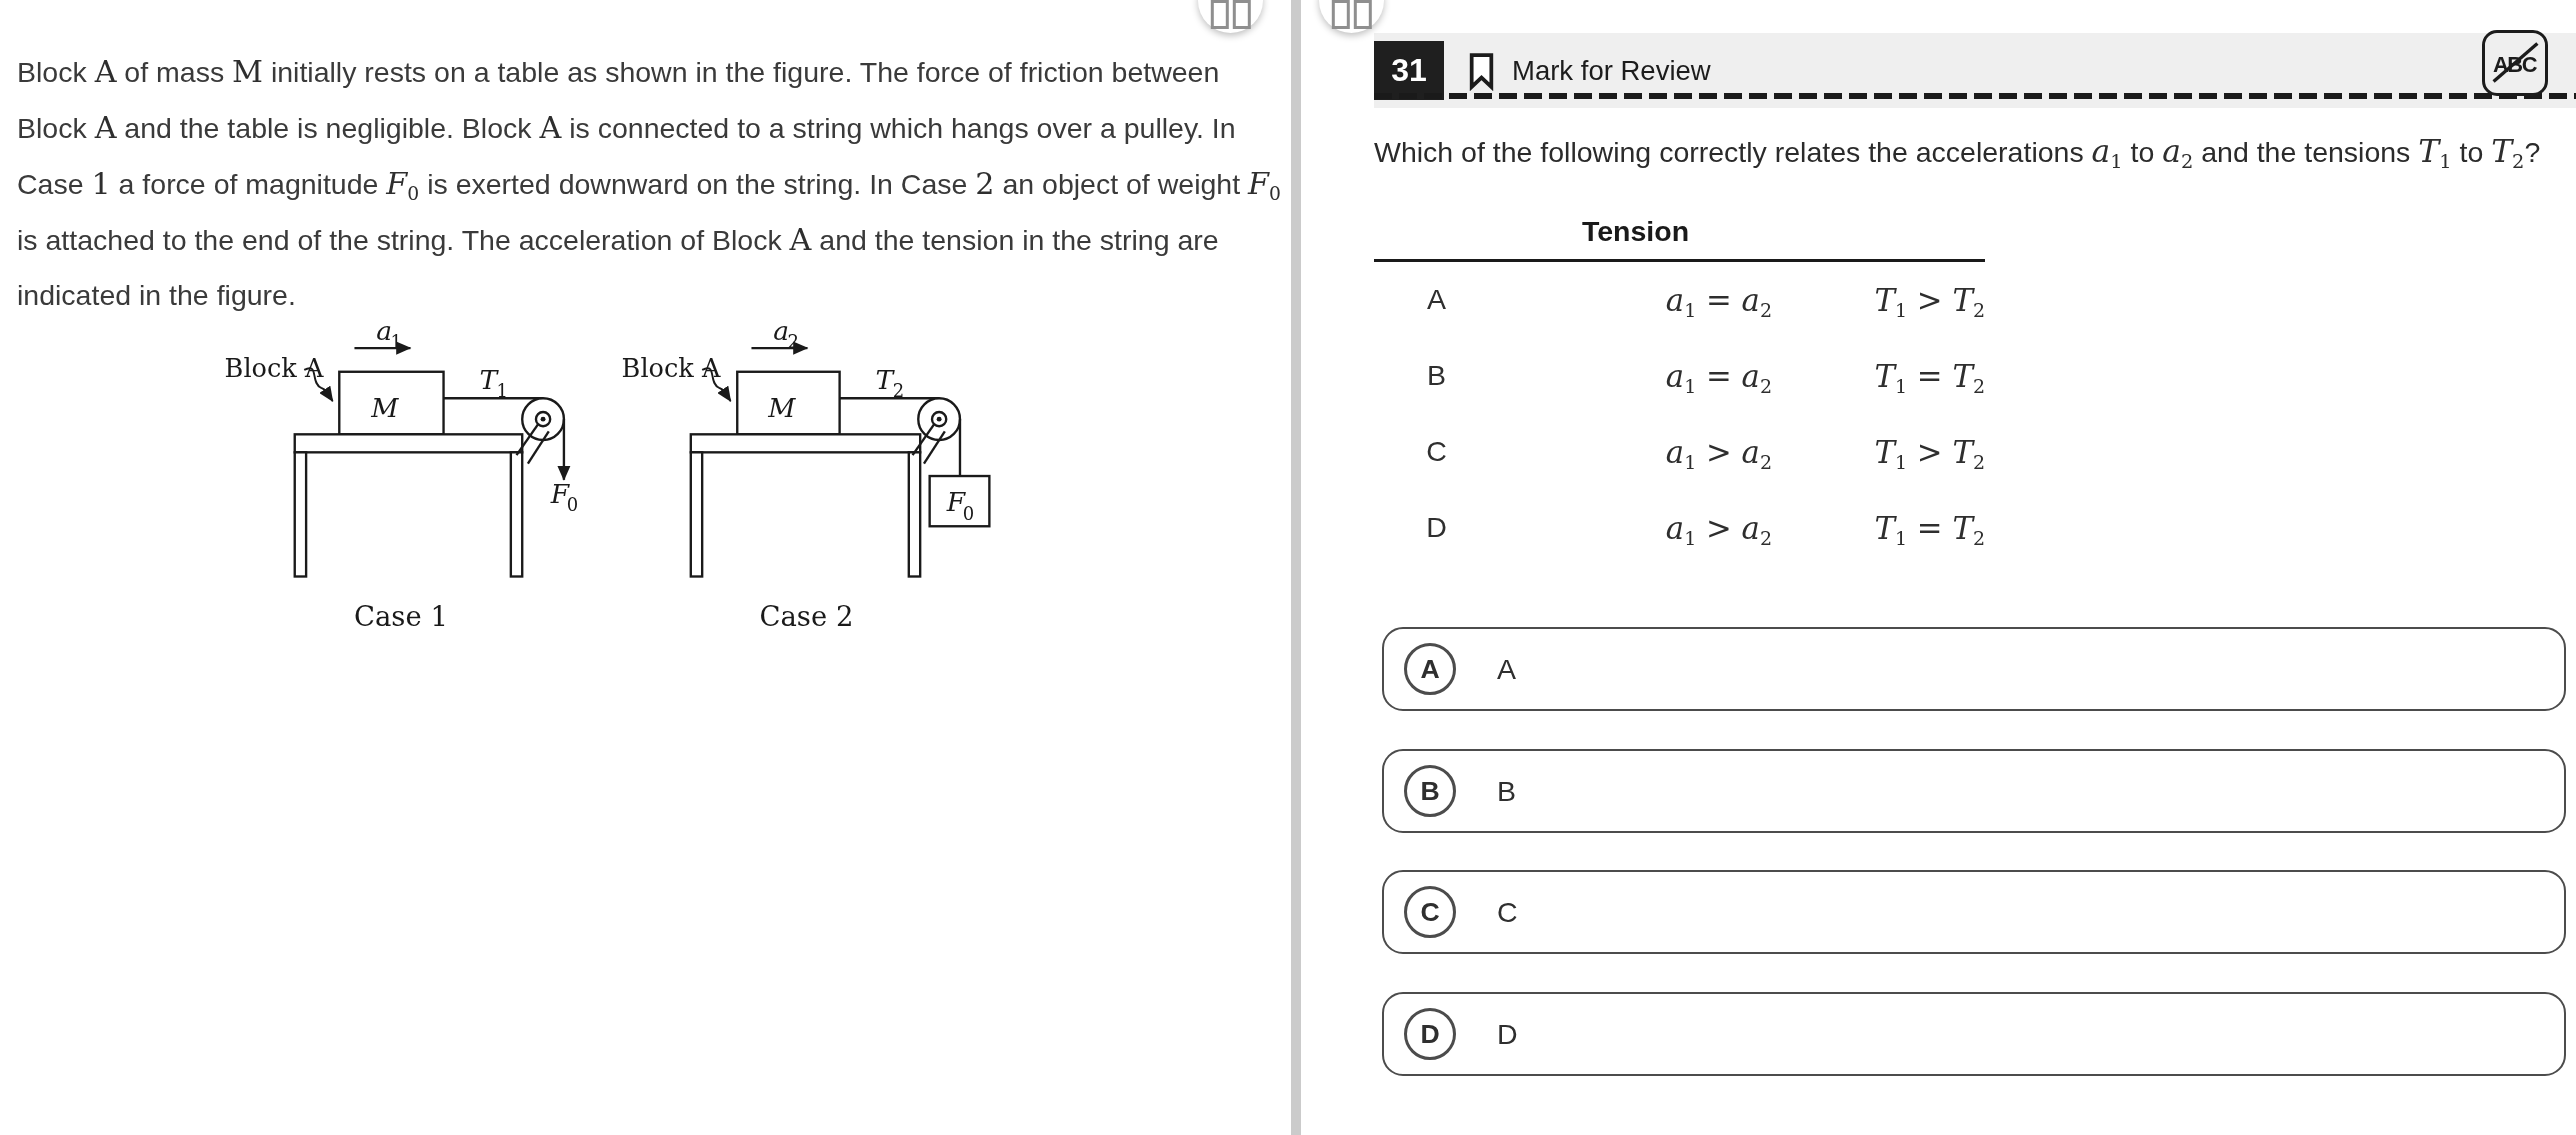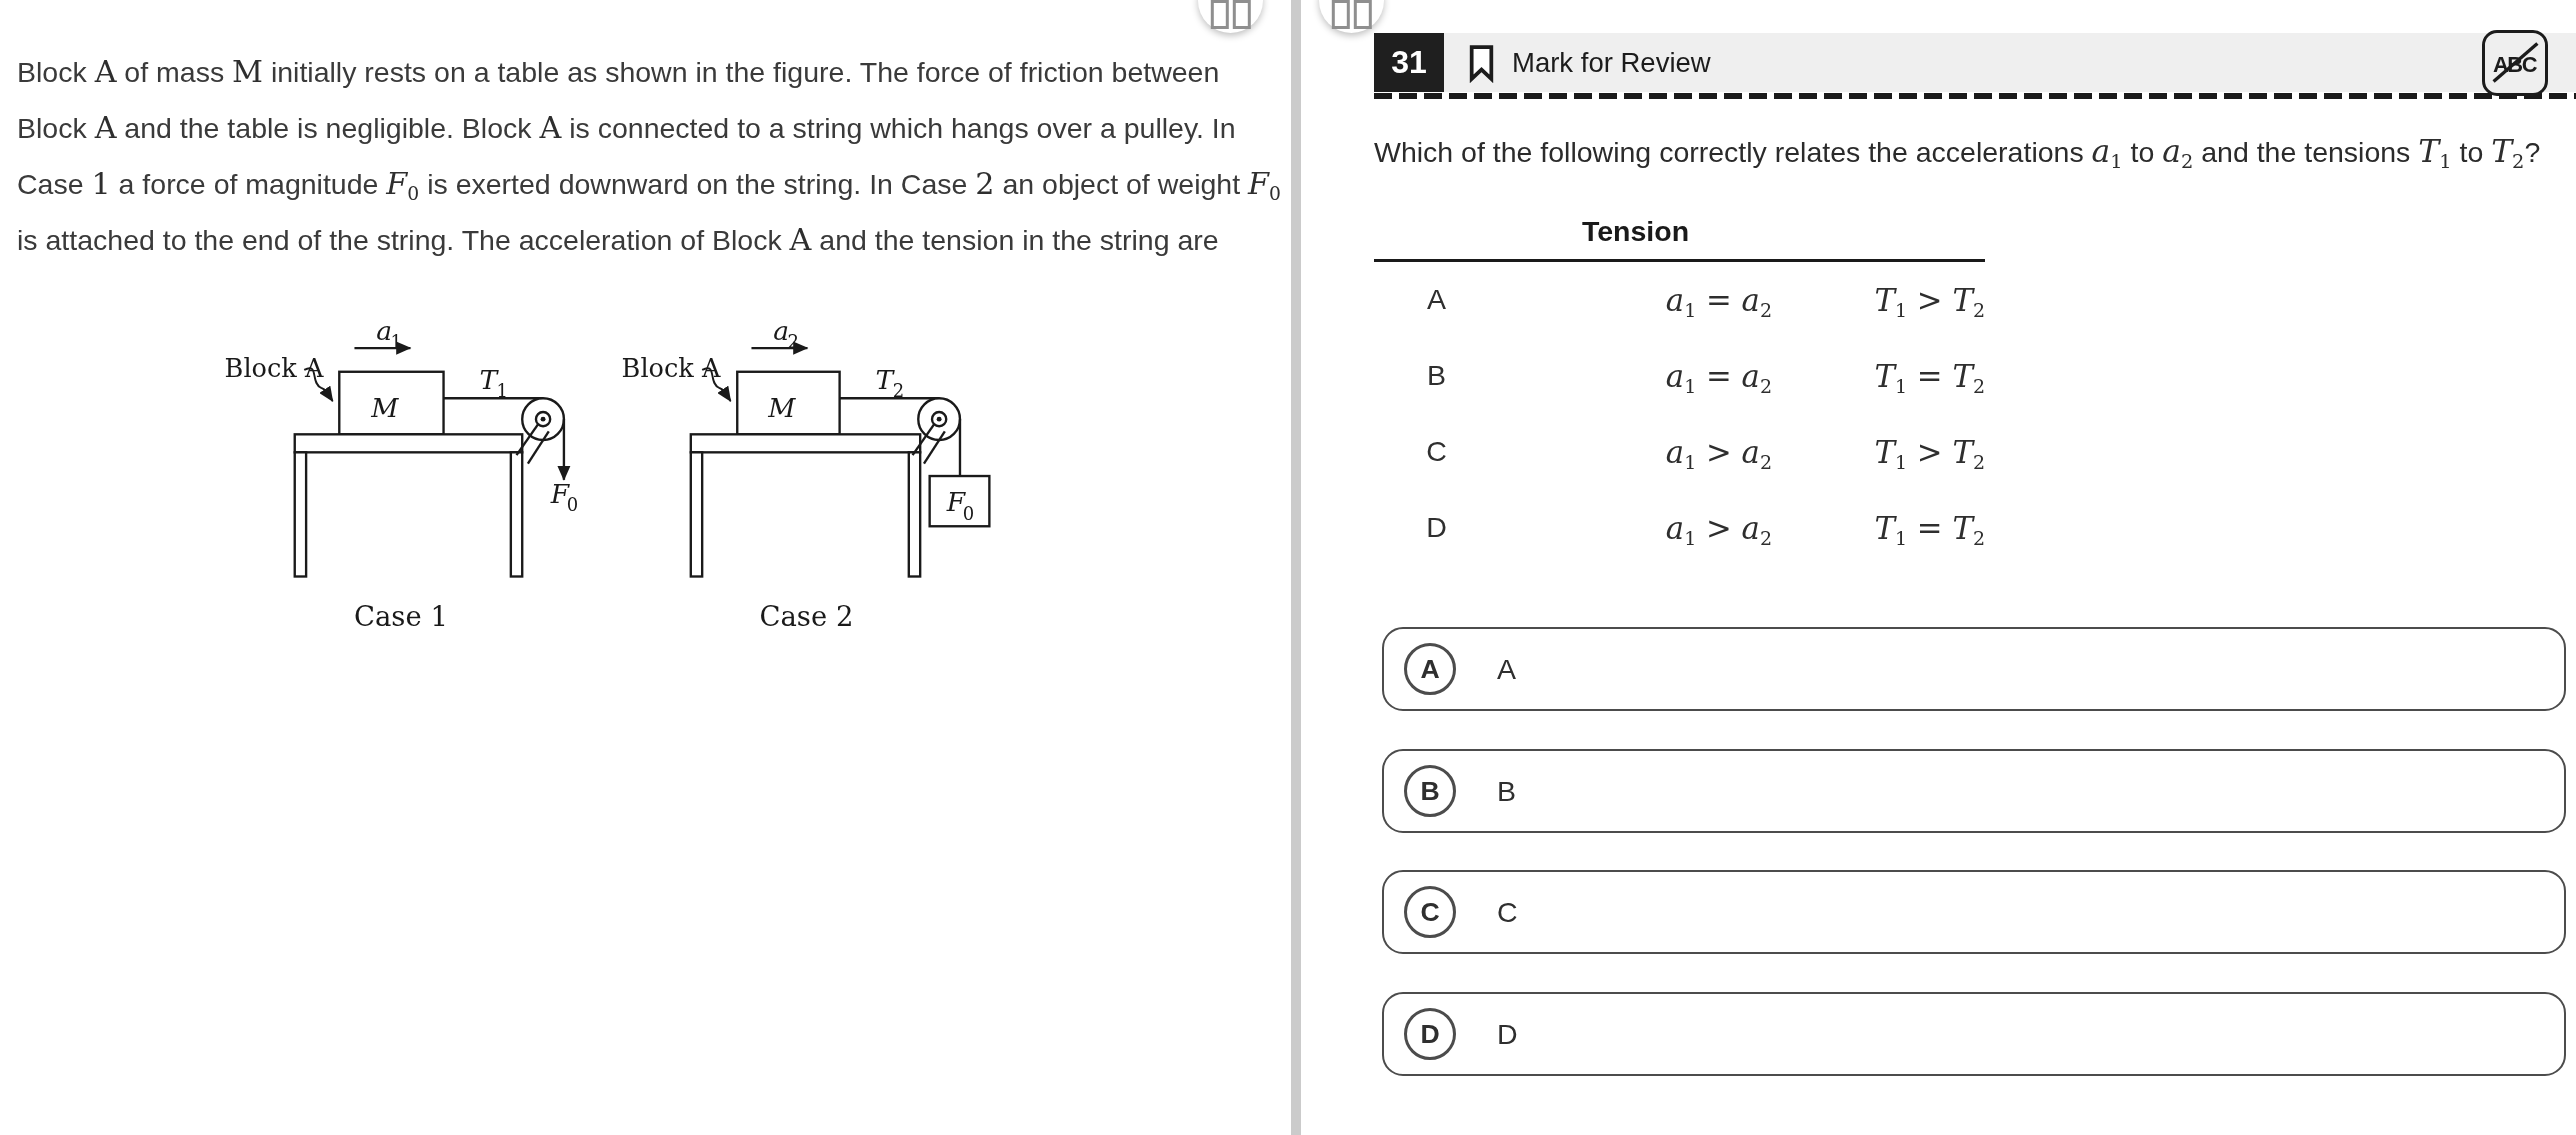--- a/index.html
+++ b/index.html
@@ -25,21 +25,21 @@
   .shape{stroke:#1a1a1a;stroke-width:2.5;fill:#fff;}
 
   
   #divider{position:absolute;left:1291px;top:0;width:9.5px;height:1135px;background:#cbcbcb;}
   .panel-btn{position:absolute;top:-32px;width:65px;height:65px;border-radius:50%;background:#fff;
     box-shadow:0 2.8px 7.6px rgba(0,0,0,.25);cursor:pointer;z-index:5;}
   .panel-btn .icon{position:absolute;left:50%;top:32px;transform:translateX(-50%);display:flex;gap:3.8px;}
   .panel-btn .icon i{display:block;width:12.3px;height:23px;border:3.3px solid #8f8f8f;}
 
   
-  #qheader{position:absolute;left:1374px;top:33px;width:1202px;height:59px;background:#efefef;display:flex;}
+  #qheader{position:absolute;left:1374px;top:33px;width:1202px;height:75px;background:#efefef;display:flex;align-items:center;}
   #qnum{width:70px;height:59px;background:#1f1f1f;color:#fff;font-weight:bold;font-size:32px;
     display:flex;align-items:center;justify-content:center;flex:none;}
   #mark-review{display:flex;align-items:center;margin-left:23px;cursor:pointer;}
   #mark-review svg{display:block;}
   #mark-label{margin-left:16px;font-size:27.5px;font-weight:500;color:#1c1c1c;}
   #eliminator{position:absolute;right:28.5px;top:-2.8px;width:60px;height:60px;border:3.3px solid #1c1c1c;
     border-radius:15px;background:#efefef;cursor:pointer;z-index:3;}
   #dashed-rule{position:absolute;left:1374px;top:93px;width:1202px;height:5.7px;
     background:repeating-linear-gradient(to right,#1a1a1a 0 18px,transparent 18px 25px);}
 
@@ -64,20 +64,21 @@
 </style>
 </head>
 <body>
 
 <div id="left-panel">
   <div id="stimulus">
     <div class="stim-line"><span class="seg-t">Block </span><span class="seg-rm">A</span><span class="seg-t"> of mass </span><span class="seg-rm">M</span><span class="seg-t"> initially rests on a table as shown in the figure. The force of friction between</span></div>
     <div class="stim-line"><span class="seg-t">Block </span><span class="seg-rm">A</span><span class="seg-t"> and the table is negligible. Block </span><span class="seg-rm">A</span><span class="seg-t"> is connected to a string which hangs over a pulley. In</span></div>
     <div class="stim-line"><span class="seg-t">Case </span><span class="seg-rm">1</span><span class="seg-t"> a force of magnitude </span><span class="seg-m">F<sub class="seg-sub">0</sub></span><span class="seg-t"> is exerted downward on the string. In Case </span><span class="seg-rm">2</span><span class="seg-t"> an object of weight </span><span class="seg-m">F<sub class="seg-sub">0</sub></span></div>
     <div class="stim-line"><span class="seg-t">is attached to the end of the string. The acceleration of Block </span><span class="seg-rm">A</span><span class="seg-t"> and the tension in the string are</span></div>
+    <div class="stim-line"><span class="seg-t">indicated in the figure.</span></div>
   </div>
 
   <svg class="fig-svg abs" style="left:190px;top:313px;" width="418" height="327" viewBox="0 0 440 345">
     <defs>
       <marker id="arr" markerUnits="userSpaceOnUse" markerWidth="17" markerHeight="14" refX="15" refY="7" orient="auto">
         <path d="M0,0 L16,7 L0,14 z" fill="#1a1a1a"></path>
       </marker>
     </defs>
     <line class="ln" x1="173" y1="37" x2="232" y2="37" marker-end="url(#arr)"></line>
     <text class="fig-it" x="196" y="28">a</text>

